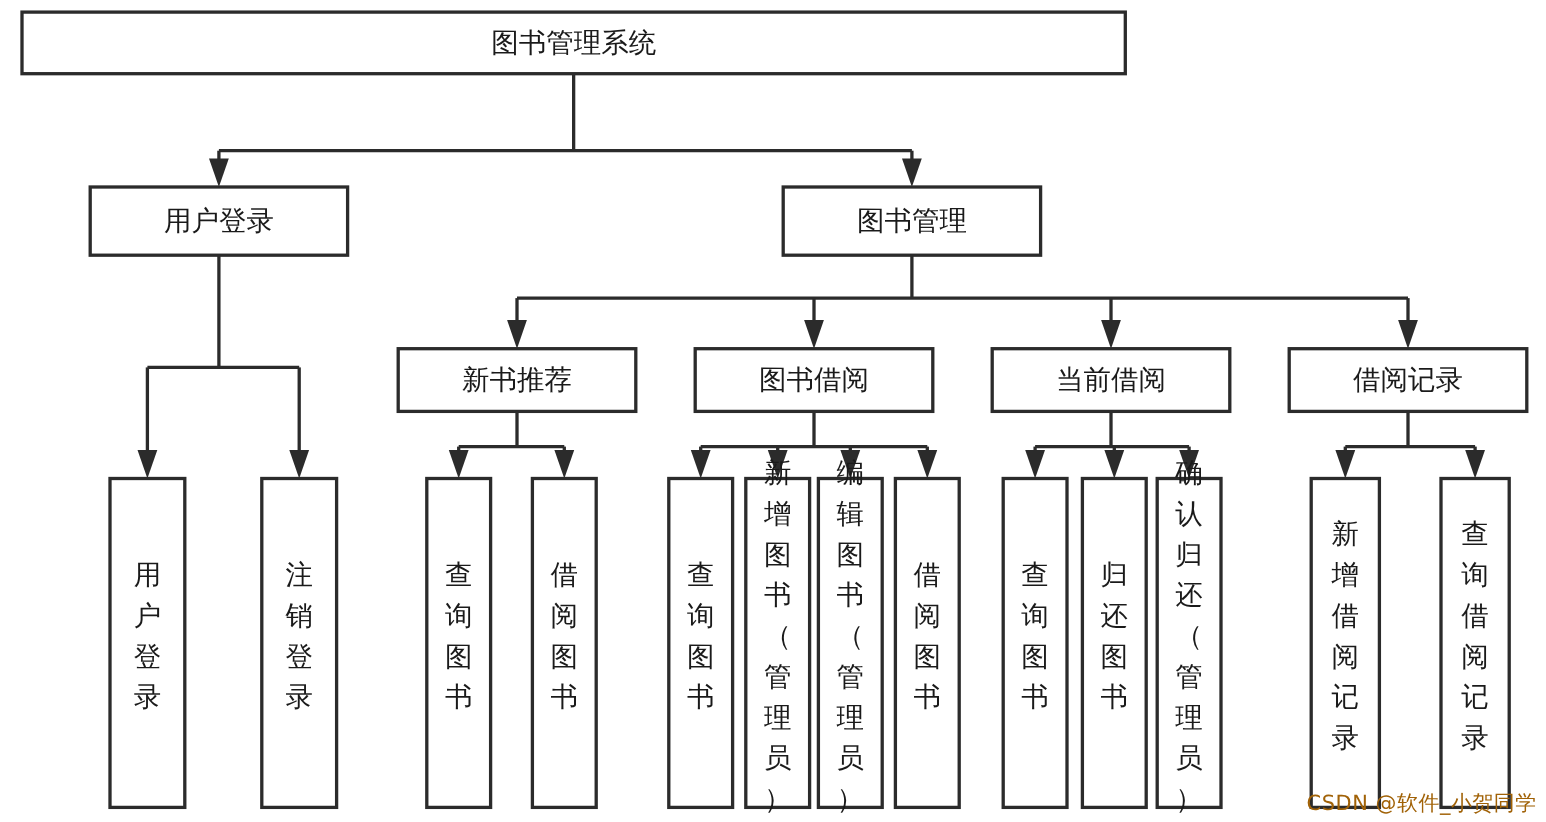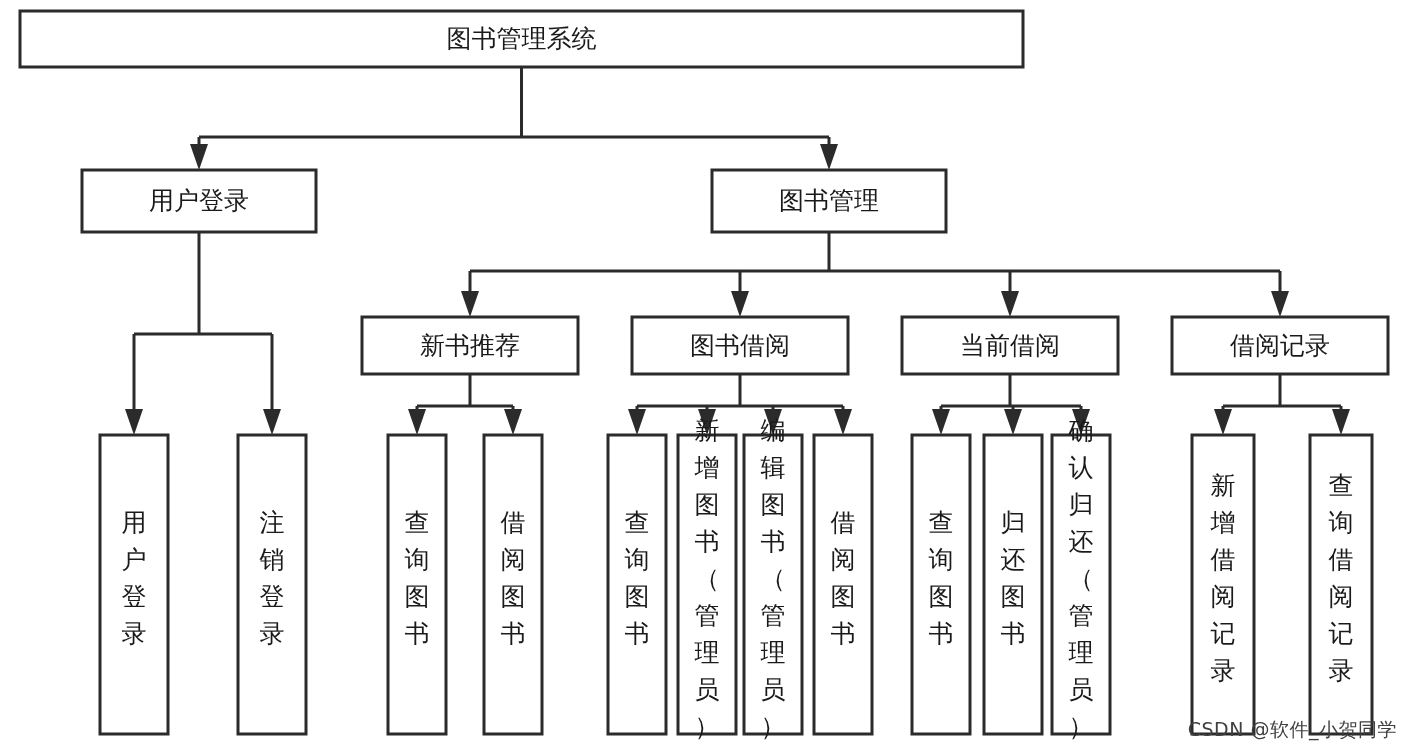--- a/index.html
+++ b/index.html
@@ -53,21 +53,21 @@
     font-family: "DejaVu Sans", "Liberation Sans", sans-serif;
     font-size: 25px;
     text-anchor: middle;
   }
   .watermark-text {
     position: absolute;
     right: 8px;
     bottom: 4px;
     font-family: "DejaVu Sans", "Liberation Sans", sans-serif;
     font-size: 19px;
-    color: #404040;
+    color: #a16207;
     white-space: nowrap;
     letter-spacing: 0.5px;
     user-select: none;
   }
 </style>
 </head>
 <body>
 
 <div id="diagram-root">
   <svg class="diagram-canvas" viewBox="0 0 1405 747" xmlns="http://www.w3.org/2000/svg">

